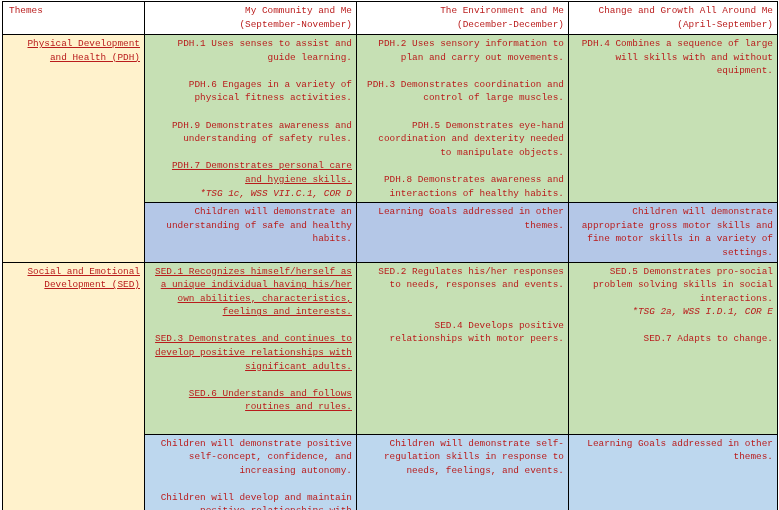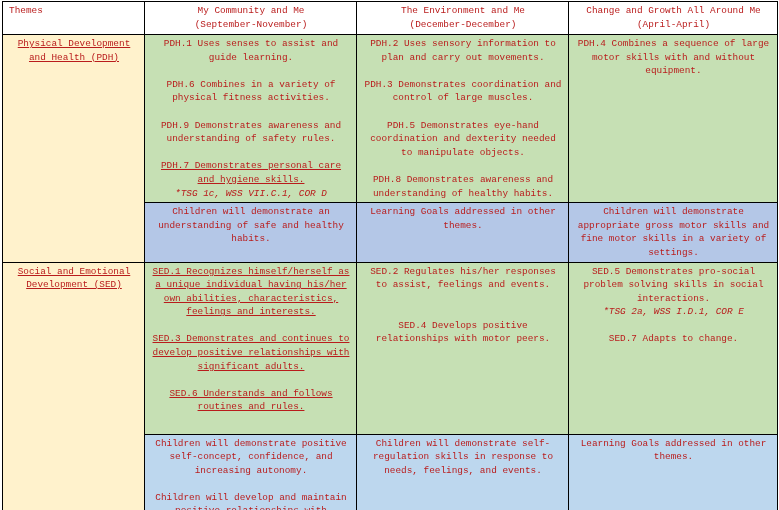--- a/index.html
+++ b/index.html
@@ -12,21 +12,21 @@
     font-family: Liberation Mono, monospace;
     color: #b91c1c;
   }
   table.grid td, table.grid th {
     border: 1.5px solid #000;
     vertical-align: top;
     padding: 2px 4px 2px 5px;
     font-size: 9.4px;
     line-height: 13.6px;
     font-weight: normal;
-    text-align: center;
+    text-align: right;
   }
   th.hdr { text-align: center; font-size: 12.2px; line-height: 16px; padding: 1px 3px 0 3px; background: #ffffff; }
   th.hdr.first { text-align: left; padding-left: 6px; }
   td.theme {
     background: #fff2cc;
     font-size: 12.2px; line-height: 16px;
     padding: 3px 4px 2px 6px;
   }
   td.theme span { text-decoration: underline; }
   td.std { background: #c6e0b4; }
@@ -54,66 +54,66 @@
     <th class="hdr">
       <span class="item">My Community and Me</span>
       <span class="item">(September-November)</span>
     </th>
     <th class="hdr">
       <span class="item">The Environment and Me</span>
       <span class="item">(December-December)</span>
     </th>
     <th class="hdr">
       <span class="item">Change and Growth All Around Me</span>
-      <span class="item">(April-April)</span>
+      <span class="item">(April-September)</span>
     </th>
   </tr>
 
   <tr style="height:137px">
     <td class="theme" rowspan="2"><span>Physical Development and Health (PDH)</span></td>
     <td class="std">
       <span class="item">PDH.1 Uses senses to assist and guide learning.</span>
       <div class="gap1"></div>
-      <span class="item">PDH.6 Combines in a variety of physical fitness activities.</span>
+      <span class="item">PDH.6 Engages in a variety of physical fitness activities.</span>
       <div class="gap1"></div>
       <span class="item">PDH.9 Demonstrates awareness and understanding of safety rules.</span>
       <div class="gap1"></div>
       <span class="item u">PDH.7 Demonstrates personal care and hygiene skills.</span>
       <span class="cite">*TSG 1c, WSS VII.C.1, COR D</span>
     </td>
     <td class="std">
       <span class="item">PDH.2 Uses sensory information to plan and carry out movements.</span>
       <div class="gap1"></div>
       <span class="item">PDH.3 Demonstrates coordination and control of large muscles.</span>
       <div class="gap1"></div>
       <span class="item">PDH.5 Demonstrates eye-hand coordination and dexterity needed to manipulate objects.</span>
       <div class="gap1"></div>
-      <span class="item">PDH.8 Demonstrates awareness and understanding of healthy habits.</span>
+      <span class="item">PDH.8 Demonstrates awareness and interactions of healthy habits.</span>
     </td>
     <td class="std">
-      <span class="item">PDH.4 Combines a sequence of large motor skills with and without equipment.</span>
+      <span class="item">PDH.4 Combines a sequence of large will skills with and without equipment.</span>
     </td>
   </tr>
   <tr style="height:43px">
     <td class="goal b1"><span>Children will demonstrate an understanding of safe and healthy habits.</span></td>
     <td class="goal b1"><span>Learning Goals addressed in other themes.</span></td>
     <td class="goal b1"><span>Children will demonstrate appropriate gross motor skills and fine motor skills in a variety of settings.</span></td>
   </tr>
 
   <tr style="height:172px">
     <td class="theme" rowspan="2"><span>Social and Emotional Development (SED)</span></td>
     <td class="std">
       <span class="item u">SED.1 Recognizes himself/herself as a unique individual having his/her own abilities, characteristics, feelings and interests.</span>
       <div class="gap1"></div>
       <span class="item u">SED.3 Demonstrates and continues to develop positive relationships with significant adults.</span>
       <div class="gap1"></div>
       <span class="item u">SED.6 Understands and follows routines and rules.</span>
     </td>
     <td class="std">
-      <span class="item">SED.2 Regulates his/her responses to assist, feelings and events.</span>
+      <span class="item">SED.2 Regulates his/her responses to needs, responses and events.</span>
       <div class="gap2"></div>
       <span class="item">SED.4 Develops positive relationships with motor peers.</span>
     </td>
     <td class="std">
       <span class="item">SED.5 Demonstrates pro-social problem solving skills in social interactions.</span>
       <span class="cite">*TSG 2a, WSS I.D.1, COR E</span>
       <div class="gap1"></div>
       <span class="item">SED.7 Adapts to change.</span>
     </td>
   </tr>

